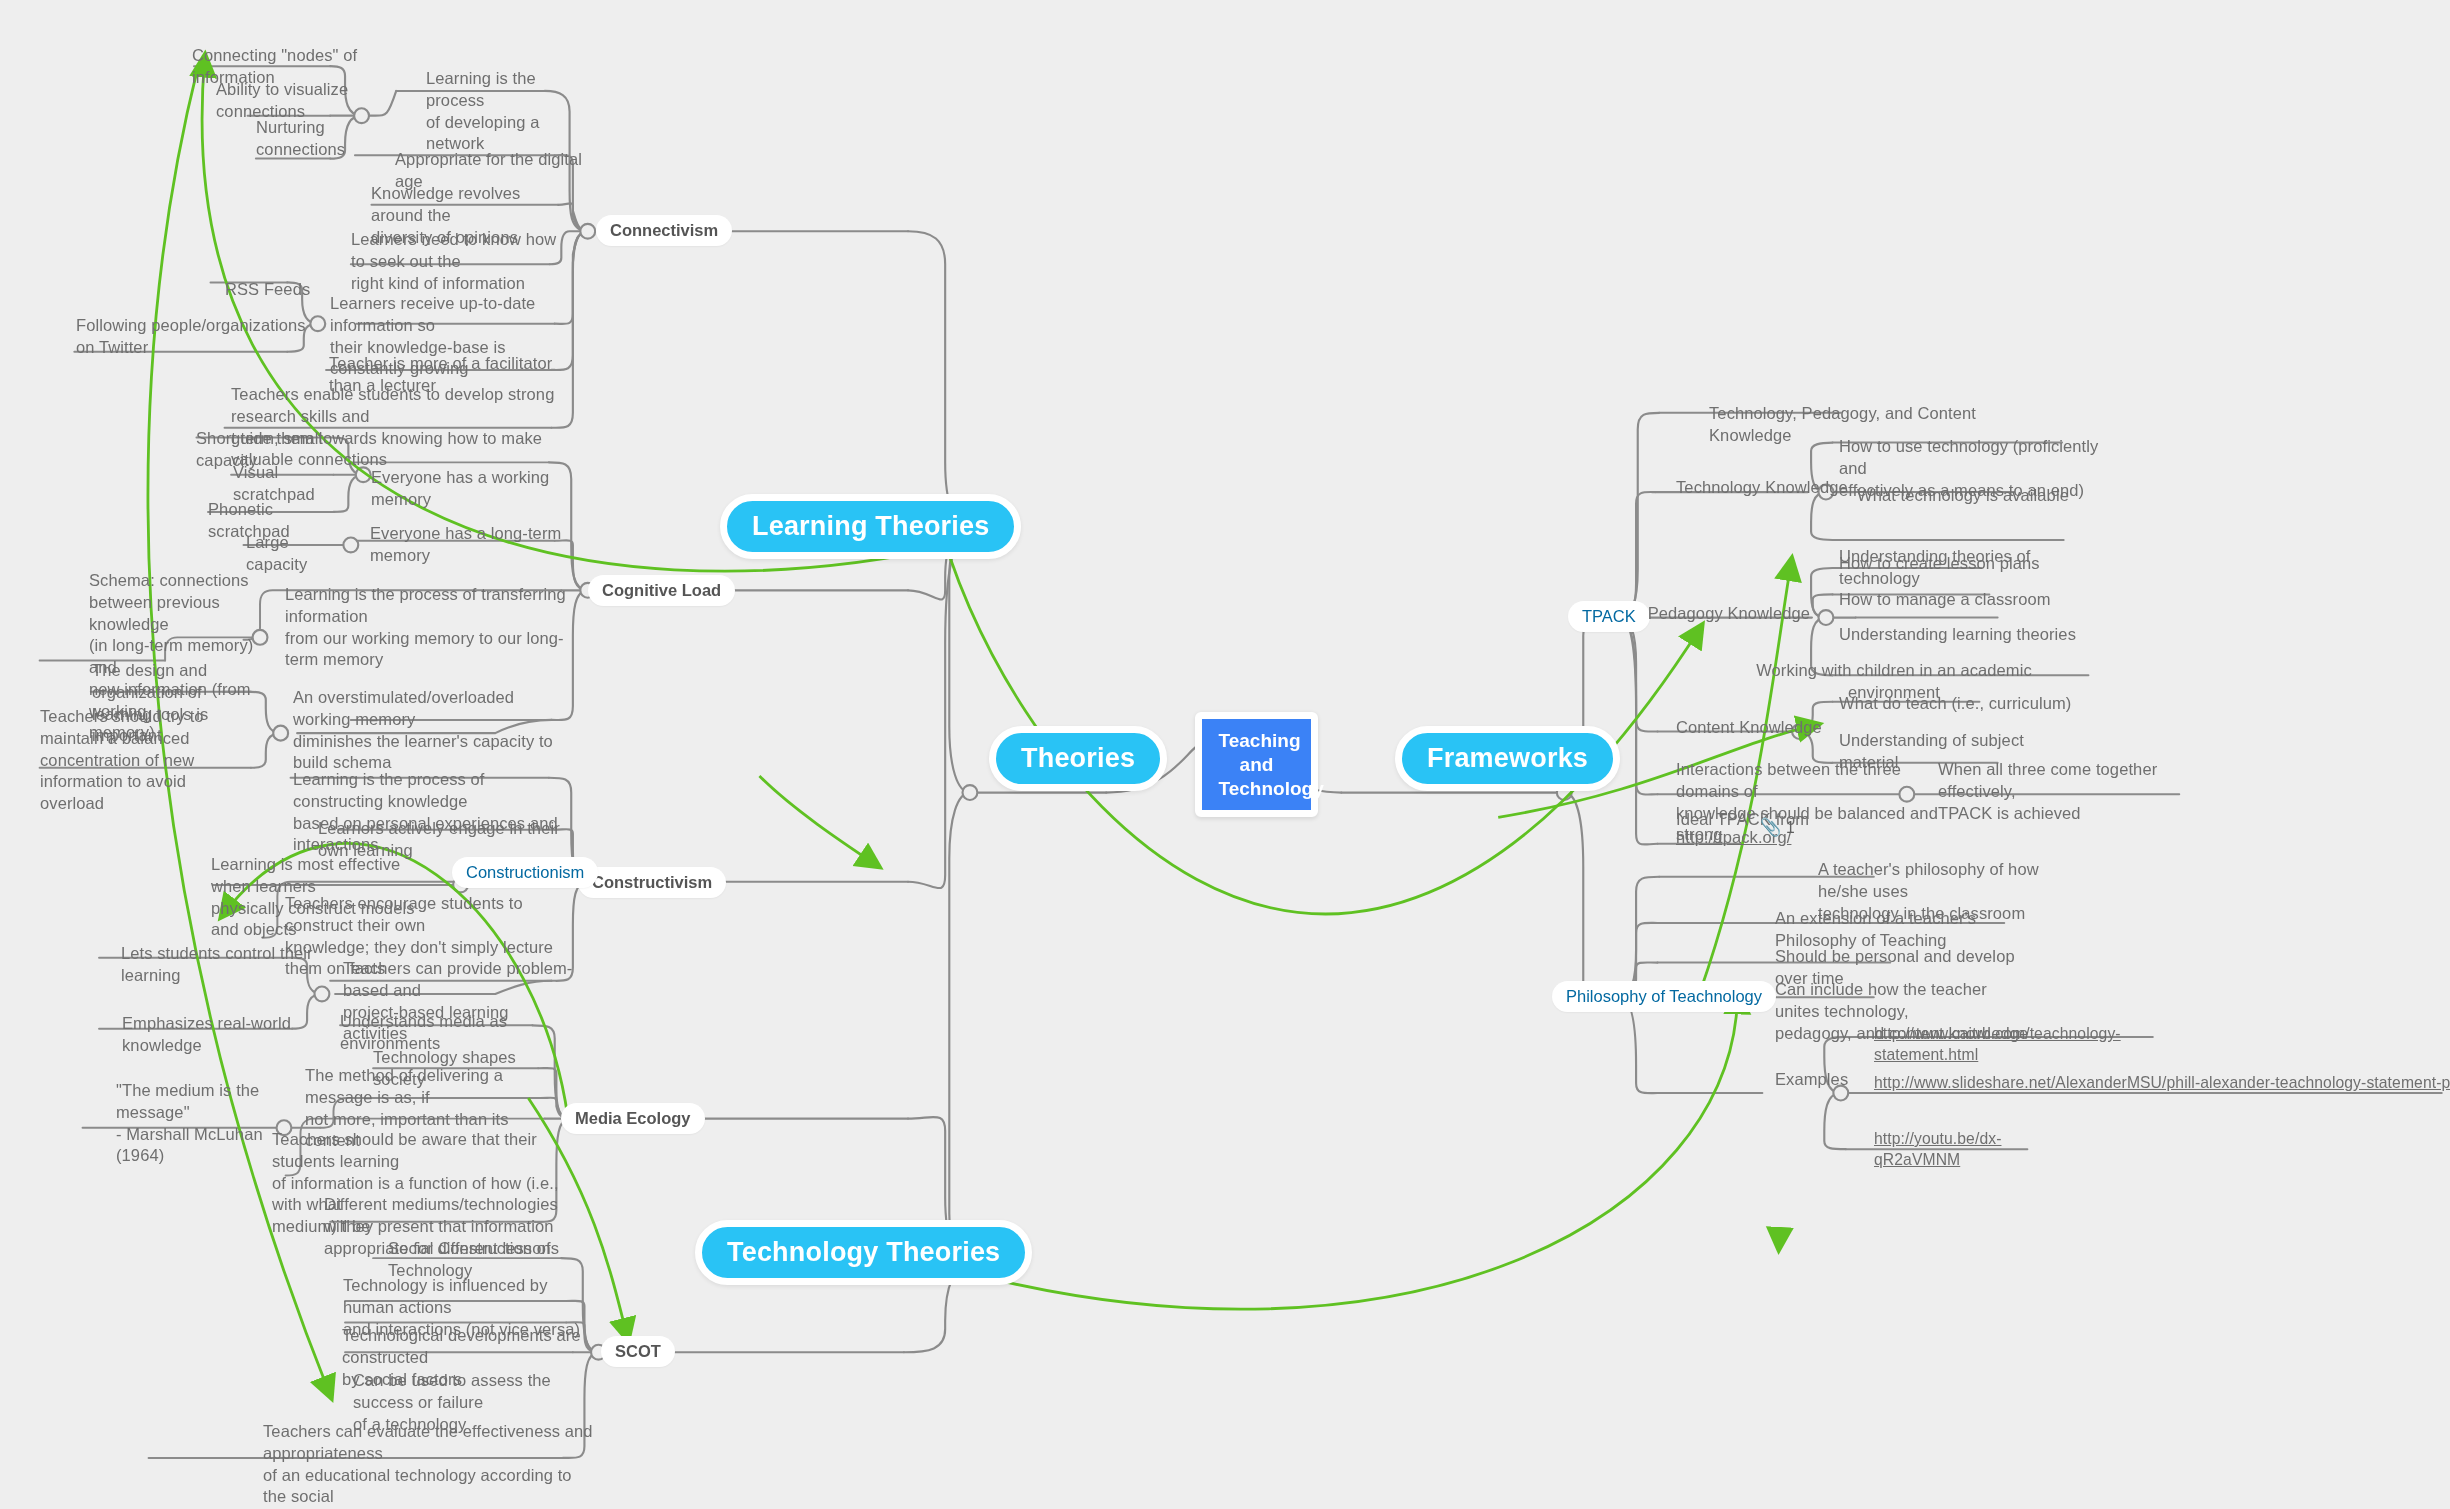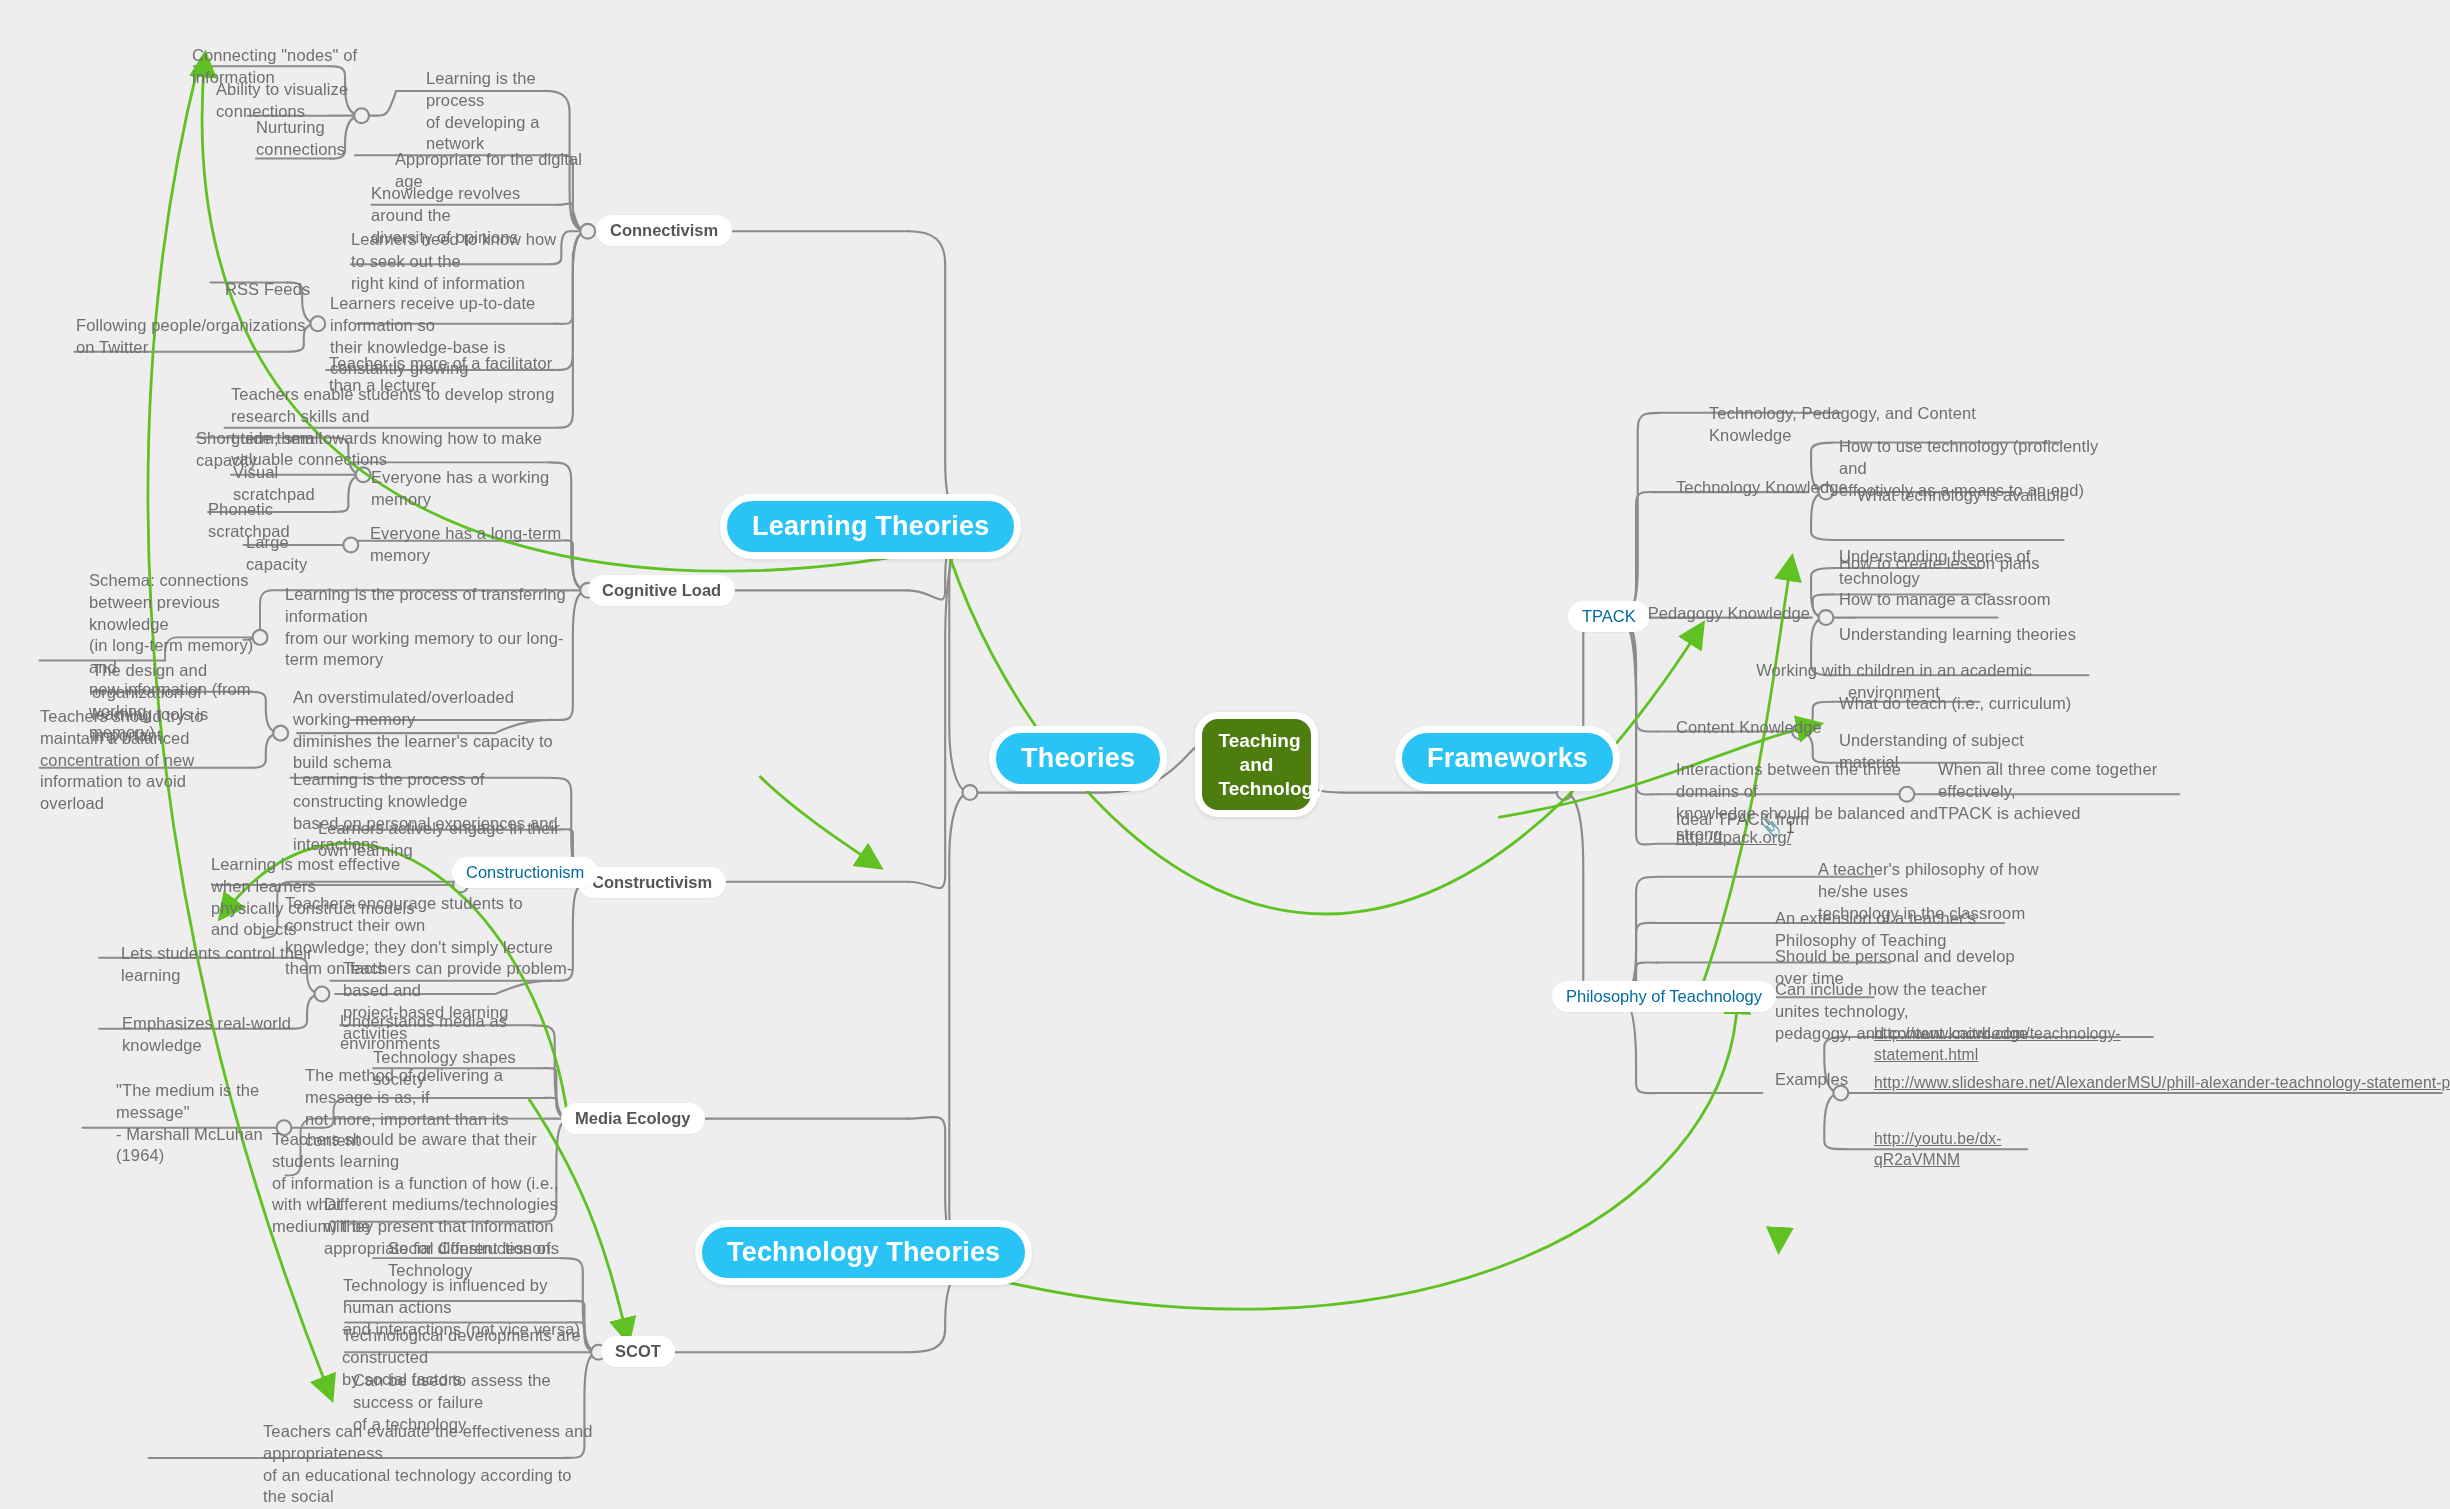--- a/index.html
+++ b/index.html
@@ -49,25 +49,25 @@
     border-radius:33px;
     padding:10px 25px;
     white-space:nowrap;
     border:7.4px solid #ffffff;
     box-shadow:0 1.7px 4.1px rgba(0,0,0,.08);
     letter-spacing:0.2px;
   }
   
   .rootnode{
     position:absolute;
-    background:#4d7c0f;
+    background:#3b82f6;
     color:#ffffff;
     font-size:19px;
     font-weight:bold;
-    border-radius:23px;
+    border-radius:6px;
     padding:10px 16.5px;
     text-align:center;
     line-height:1.25;
     border:7.4px solid #ffffff;
     box-shadow:0 1.7px 4.1px rgba(0,0,0,.10);
   }
 
   .link{ text-decoration:underline; color:#6f6f6f; }
   .attach{ position:absolute; font-size:15.7px; color:#5f5f5f; white-space:nowrap;}
 </style>

